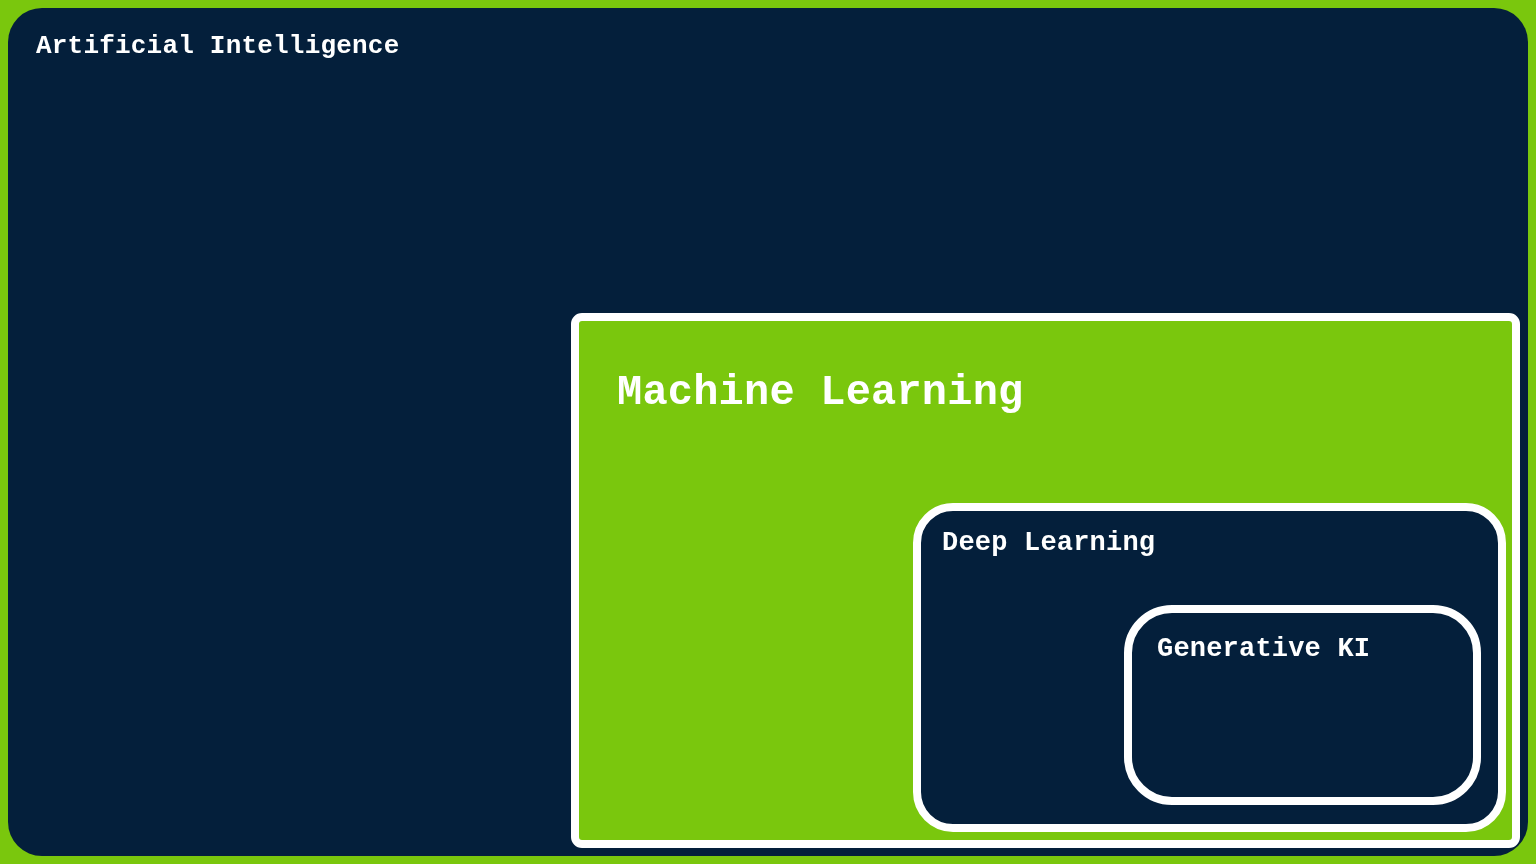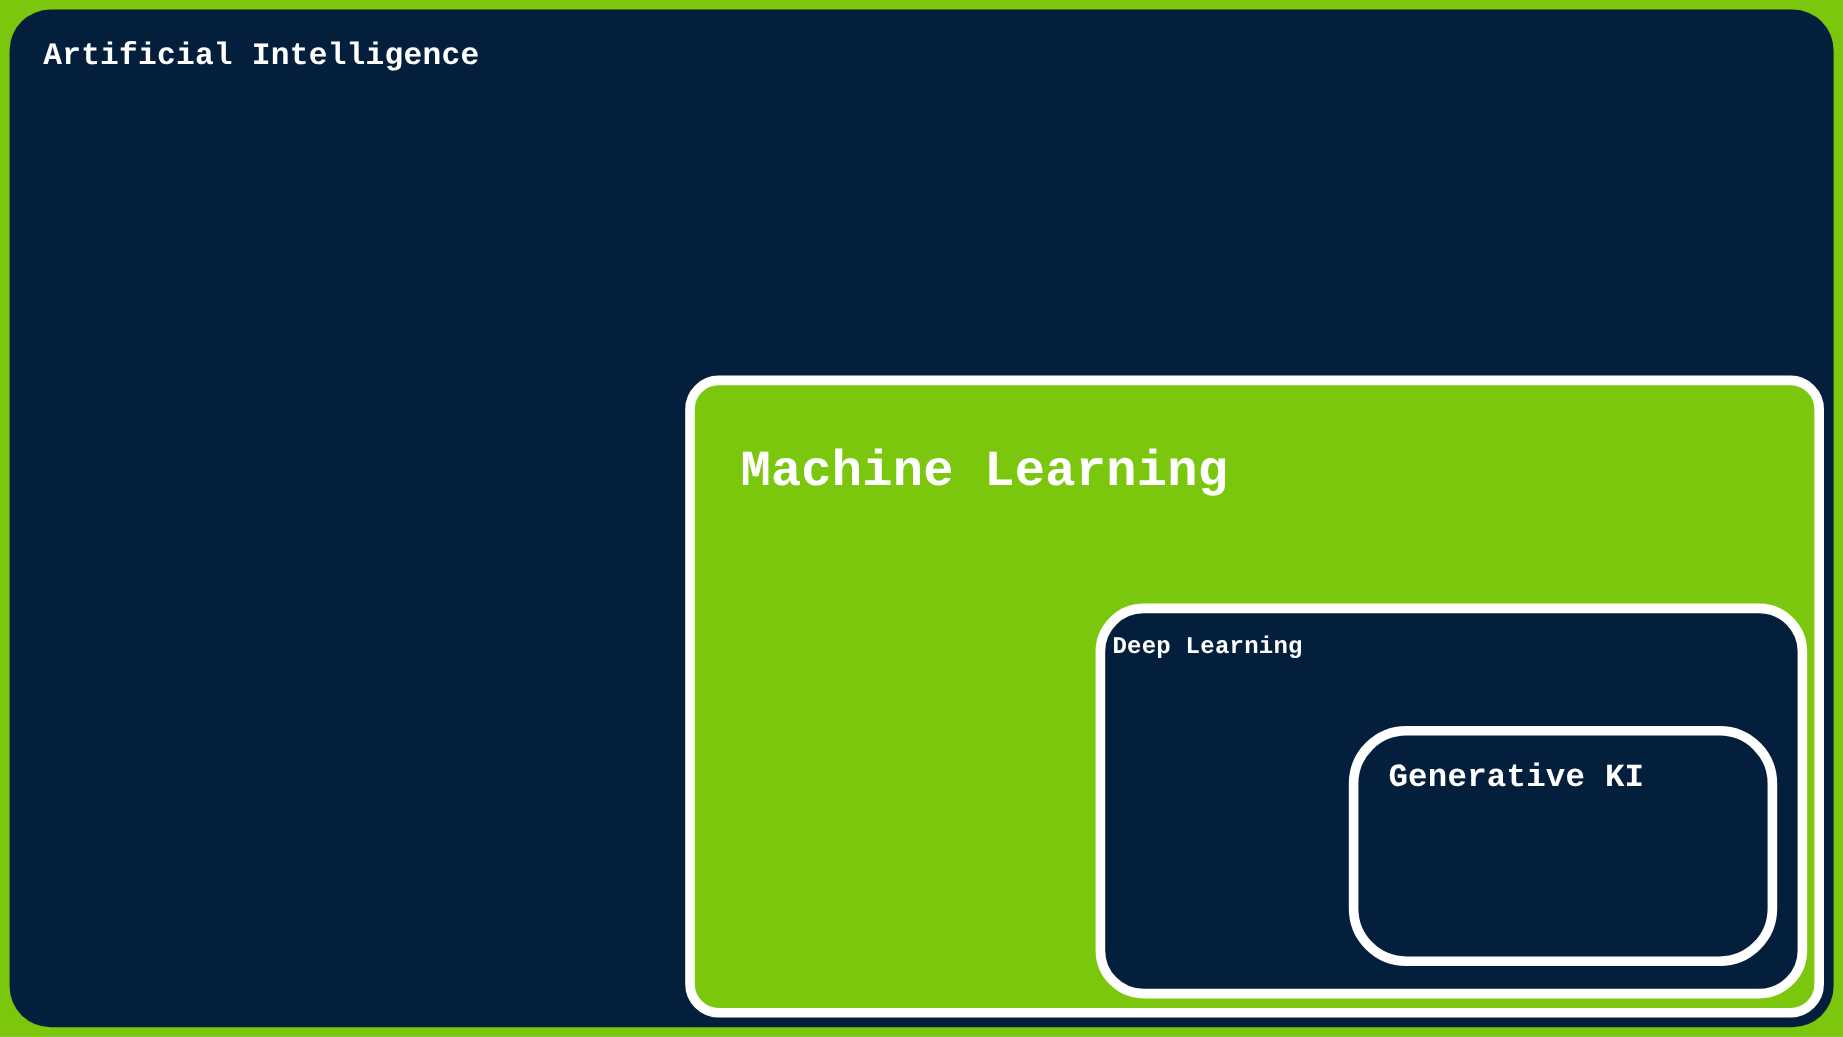--- a/index.html
+++ b/index.html
@@ -46,43 +46,43 @@
   }
 
   
   .ml-box {
     left: 563px;
     top: 305px;
     width: 949px;
     height: 535px;
     background: var(--page_green, #7AC70D);
     border: 8px solid var(--outline_white, #ffffff);
-    border-radius: 28px;
+    border-radius: 11px;
   }
   .ml-label {
     left: 38px;
     top: 46px;
     font-size: 42px;
     letter-spacing: 0.2px;
   }
 
   
   .dl-box {
     left: 334px;
     top: 182px;
     width: 593px;
     height: 329px;
     background: var(--panel_navy, #041F3B);
     border: 8px solid var(--outline_white, #ffffff);
     border-radius: 40px;
   }
   .dl-label {
-    left: 6px;
+    left: 21px;
     top: 16px;
-    font-size: 20px;
+    font-size: 27px;
     letter-spacing: 0.2px;
   }
 
   
   .genki-box {
     left: 203px;
     top: 94px;
     width: 357px;
     height: 200px;
     background: var(--panel_navy, #041F3B);

